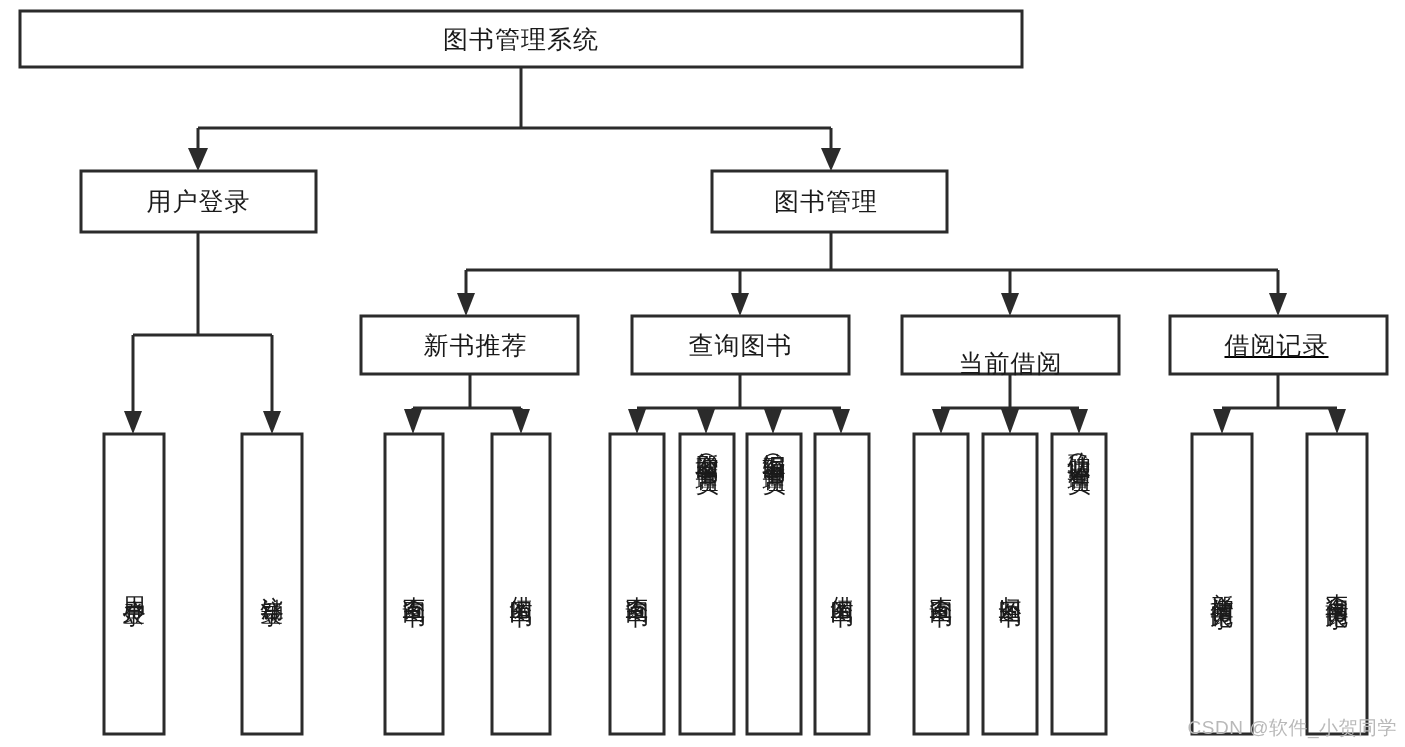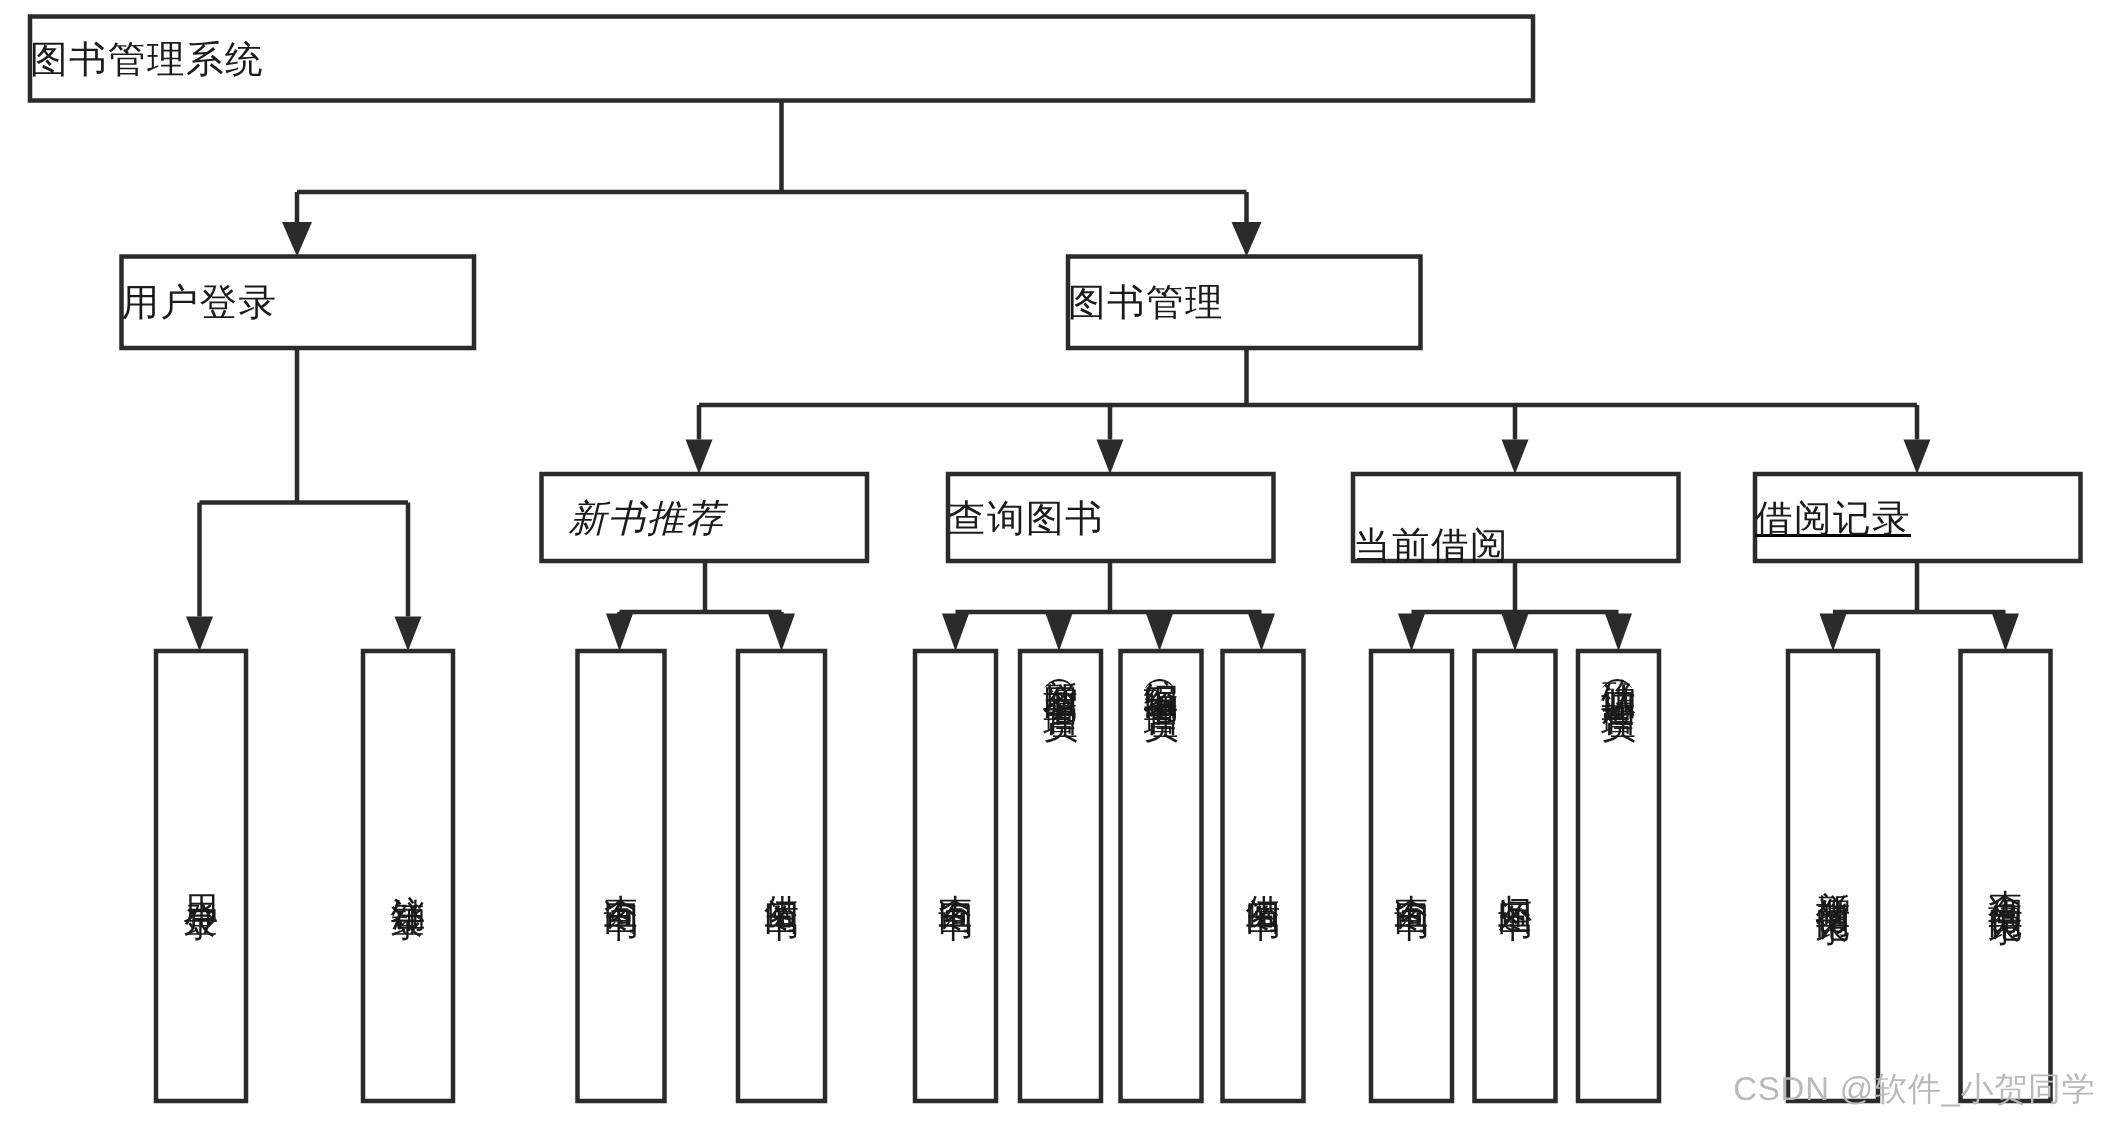--- a/index.html
+++ b/index.html
@@ -50,36 +50,36 @@
     font-size: 23px;
     line-height: 1;
     letter-spacing: 3px;
     color: #1a1a1a;
     white-space: nowrap;
   }
   .hlabel-wrap {
     position: absolute;
     display: flex;
     align-items: center;
-    justify-content: flex-start;
+    justify-content: center;
     pointer-events: none;
   }
   .hlabel-text {
     font-family: "Liberation Sans", "DejaVu Sans", sans-serif;
     font-size: 25px;
     color: #1a1a1a;
     white-space: nowrap;
     letter-spacing: 1px;
   }
   #watermark {
     position: absolute;
     right: 8px;
     bottom: 6px;
     font-family: "Liberation Sans", "DejaVu Sans", sans-serif;
-    font-size: 22px;
+    font-size: 19px;
     color: #b9b9b9;
     letter-spacing: 0.5px;
     white-space: nowrap;
   }
 </style>
 </head>
 <body>
 
 <svg id="diagram" viewBox="0 0 1405 747">
 
@@ -171,21 +171,21 @@
   <span class="hlabel-text">图书管理系统</span>
 </div>
 
 <div class="hlabel-wrap" style="left:81px; top:171px; width:235px; height:61px;">
   <span class="hlabel-text">用户登录</span>
 </div>
 <div class="hlabel-wrap" style="left:712px; top:171px; width:228px; height:61px;">
   <span class="hlabel-text">图书管理</span>
 </div>
 
-<div class="hlabel-wrap" style="left:379px; top:316px; width:223px; height:58px;font-style:italic;">
+<div class="hlabel-wrap" style="left:364px; top:316px; width:223px; height:58px;">
   <span class="hlabel-text">新书推荐</span>
 </div>
 <div class="hlabel-wrap" style="left:632px; top:316px; width:217px; height:58px;">
   <span class="hlabel-text">查询图书</span>
 </div>
 <div class="hlabel-wrap" style="left:902px; top:316px; width:217px; height:58px;margin-top:18px;">
   <span class="hlabel-text">当前借阅</span>
 </div>
 <div class="hlabel-wrap" style="left:1170px; top:316px; width:213px; height:58px;text-decoration:underline;">
   <span class="hlabel-text">借阅记录</span>

